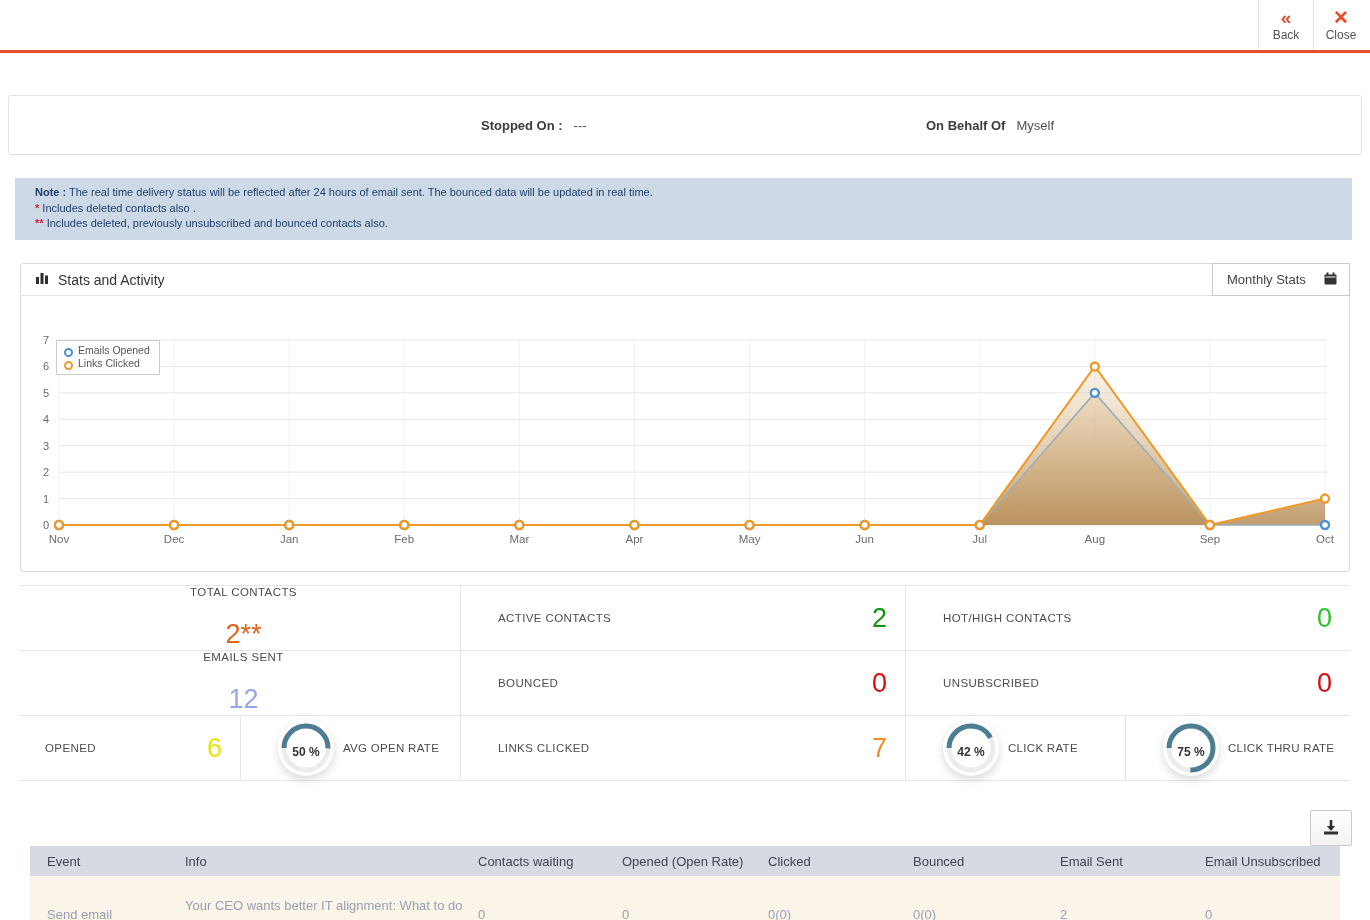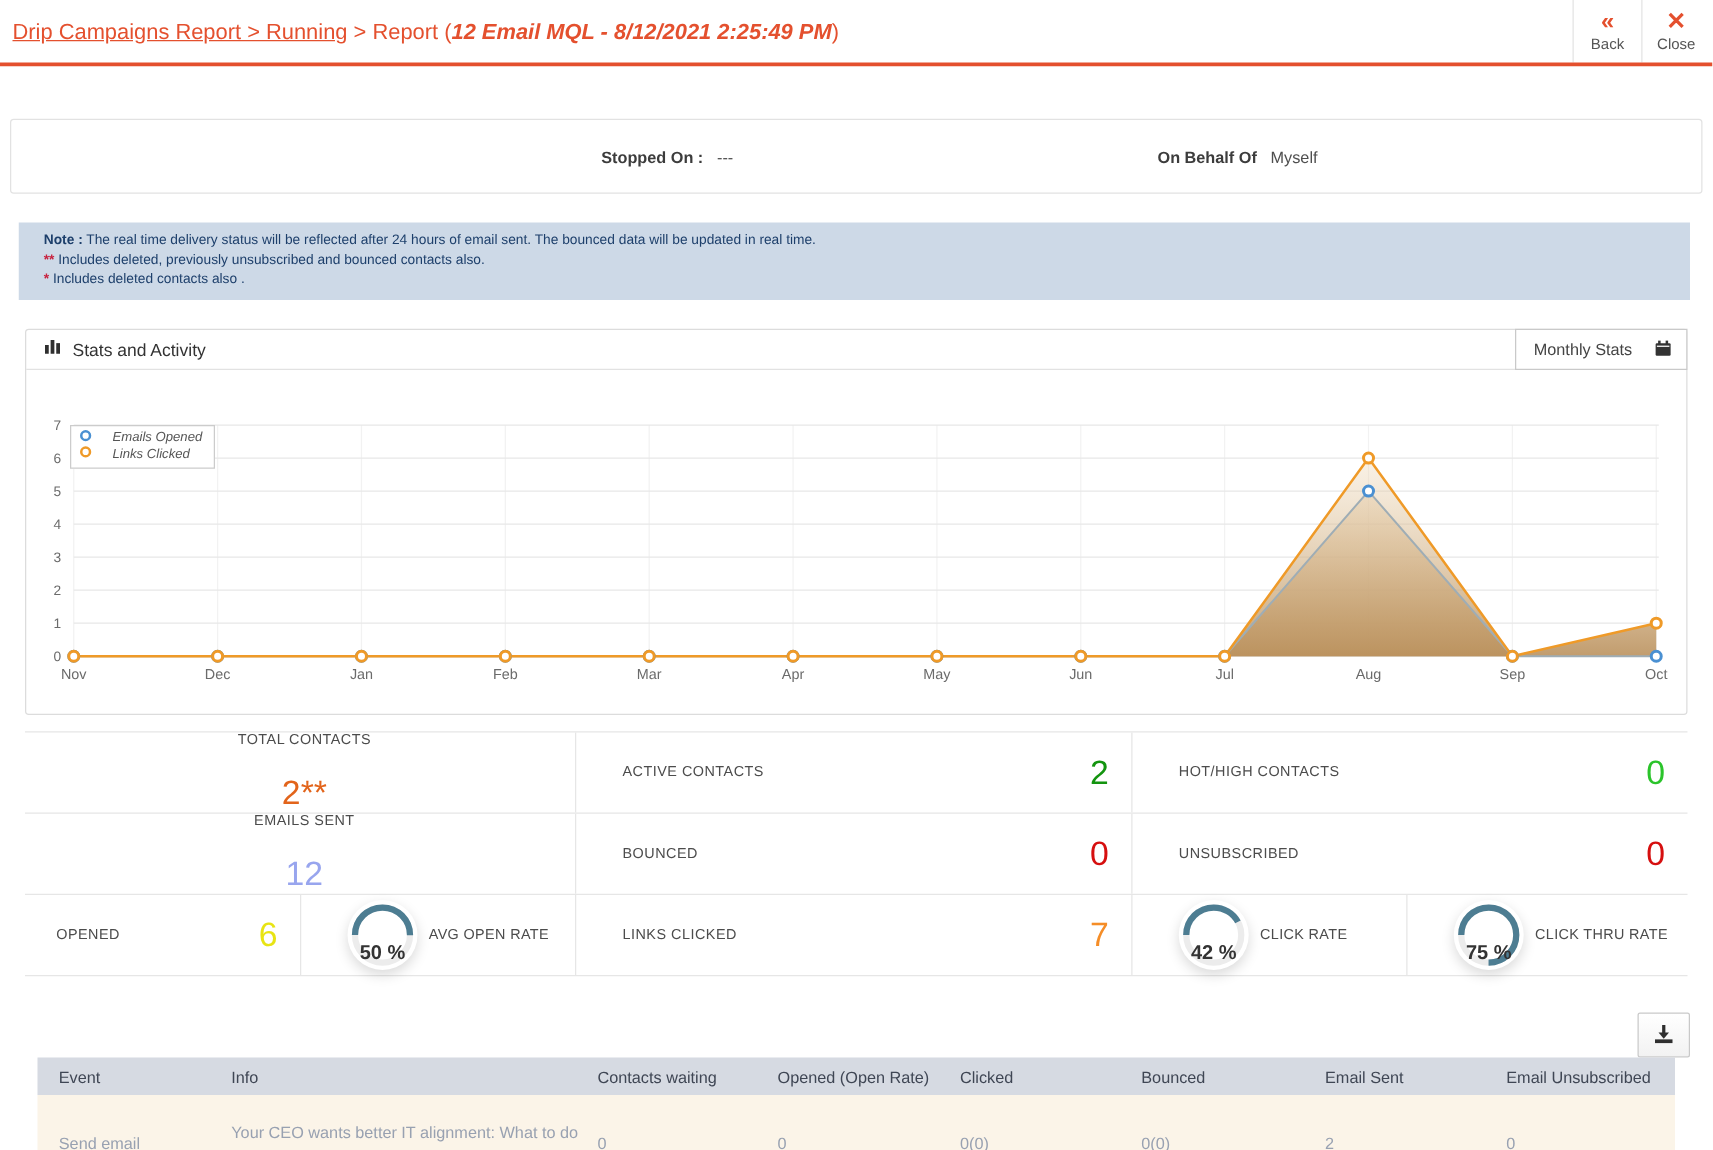--- a/index.html
+++ b/index.html
@@ -30,53 +30,52 @@
   .note-label{font-weight:bold;}
   .note-star{font-weight:bold;}
   
   .stats-panel{position:absolute;top:263px;left:20px;width:1330px;height:309px;border:1px solid #dcdcdc;border-radius:3px;box-sizing:border-box;background:#fff;}
   .panel-header{position:relative;height:32px;border-bottom:1px solid #e2e2e2;display:flex;align-items:center;padding-left:14px;box-sizing:border-box;}
   .panel-title{font-size:14px;color:#333;margin-left:9px;}
   .period-btn{position:absolute;top:-1px;right:-1px;width:138px;height:33px;border:1px solid #c9c9c9;background:#fff;display:flex;align-items:center;justify-content:space-between;padding:0 12px 0 14px;font-size:13px;color:#444;font-family:inherit;cursor:pointer;box-sizing:border-box;}
   .chart-wrap{position:relative;width:1328px;height:275px;}
   #chart-svg{position:absolute;left:0;top:0;width:1328px;height:275px;}
   .legend{position:absolute;left:35px;top:44px;border:1px solid #ccc;background:#fff;padding:3px 9px 4px 7px;font-size:10.5px;color:#555;line-height:13px;z-index:2;}
-  .legend-item{display:flex;align-items:flex-start;gap:17px;cursor:pointer;font-style:italic;}
+  .legend-item{display:flex;align-items:flex-end;gap:5px;cursor:pointer;}
   .legend-marker{width:5px;height:5px;border-radius:50%;border:2px solid #999;background:#fff;display:inline-block;}
   
   .summary-grid{position:absolute;top:585px;left:20px;width:1330px;background:#fff;}
   .srow{display:flex;height:64px;border-bottom:1px solid #e6e6e6;}
   .srow.first{border-top:1px solid #e6e6e6;}
   .scell{box-sizing:border-box;display:flex;align-items:center;}
   .scell + .scell{border-left:1px solid #e6e6e6;padding-left:37px;}
   .stat-cell{justify-content:space-between;padding:0 18px 0 25px;}
   .scell-label{font-size:11.5px;color:#4c4c4c;letter-spacing:.4px;}
   .scell-value{font-size:27px;font-weight:500;}
   .gauge-cell{padding-left:10px;}
   .gauge{position:relative;width:56px;height:56px;border-radius:50%;box-shadow:0 4px 10px rgba(0,0,0,.15);flex-shrink:0;}
   .gauge svg{position:absolute;left:0;top:0;}
-  .gauge-text{position:absolute;left:0;top:15px;width:56px;height:56px;display:flex;align-items:center;justify-content:center;font-size:16px;font-weight:bold;color:#333;}
+  .gauge-text{position:absolute;left:0;top:4px;width:56px;height:56px;display:flex;align-items:center;justify-content:center;font-size:12px;font-weight:bold;color:#333;}
   .gauge-label{font-size:11.5px;color:#4c4c4c;margin-left:9px;letter-spacing:.3px;}
   .w440{width:440px;flex-direction:column;} .w445{width:445px;} .w220{width:220px;} .w225{width:225px;text-align:center;}
   
   .download-btn{position:absolute;top:810px;left:1310px;width:42px;height:36px;border:1px solid #c9c9c9;border-radius:2px;background:linear-gradient(#ffffff,#f2f2f2);display:flex;align-items:center;justify-content:center;cursor:pointer;}
   
   .events-table{position:absolute;top:846px;left:30px;width:1310px;font-size:13px;}
   .thead{display:flex;height:30px;background:var(--thead-bg);align-items:center;color:#3f4654;}
   .tcell{box-sizing:border-box;padding-left:12px;flex-shrink:0;}
   .c0{width:143px;padding-left:17px;} .c1{width:293px;} .c2{width:144px;} .c3{width:146px;}
   .c4{width:145px;} .c5{width:147px;} .c6{width:145px;} .c7{width:147px;}
   .trow{display:flex;align-items:center;min-height:76px;background:var(--row-bg);color:#98a1b1;cursor:pointer;}
   .trow .c1{line-height:17px;}
 </style>
 </head>
 <body style="--accent: #e4502e; --note-bg: #cdd9e7; --note-text: #1d3f6b; --thead-bg: #d6dae2; --row-bg: #fbf4e8;">
 
 <header class="top-header">
-  <div class="breadcrumb"><a class="bc-link">Drip Campaigns Report &gt; Running</a><span> &gt; Report (</span><span class="bc-rep">12 Email MQL - 8/12/2021 2:25:49 PM</span><span>)</span></div>
   <div class="hdr-actions">
     <div class="hdr-btn">
       <div class="hdr-ico">«</div>
       <div class="hdr-lbl">Back</div>
     </div>
     <div class="hdr-btn">
       <div class="hdr-ico">✕</div>
       <div class="hdr-lbl">Close</div>
     </div>
   </div>
@@ -89,22 +88,22 @@
     <span class="info-value">---</span>
   </div>
   <div class="info-item" id="info-behalf">
     <span class="info-label">On Behalf Of</span>
     <span class="info-value">Myself</span>
   </div>
 </section>
 
 <section class="note-box">
   <div><span class="note-label">Note :</span> <span>The real time delivery status will be reflected after 24 hours of email sent. The bounced data will be updated in real time.</span></div>
+  <div><span class="note-star" style="color: rgb(199, 32, 61);">*</span> <span>Includes deleted contacts also .</span></div>
   <div><span class="note-star" style="color: rgb(199, 32, 61);">**</span> <span>Includes deleted, previously unsubscribed and bounced contacts also.</span></div>
-  <div><span class="note-star" style="color: rgb(199, 32, 61);">*</span> <span>Includes deleted contacts also .</span></div>
 </section>
 
 <section class="stats-panel">
   <div class="panel-header">
     <span><svg width="14" height="14">
           <rect x="1" y="6" width="3" height="7" fill="#2f2f2f"></rect>
           <rect x="5.5" y="2" width="3" height="11" fill="#2f2f2f"></rect>
           <rect x="10" y="4.5" width="3" height="8.5" fill="#2f2f2f"></rect>
         </svg></span>
     <span class="panel-title">Stats and Activity</span>

